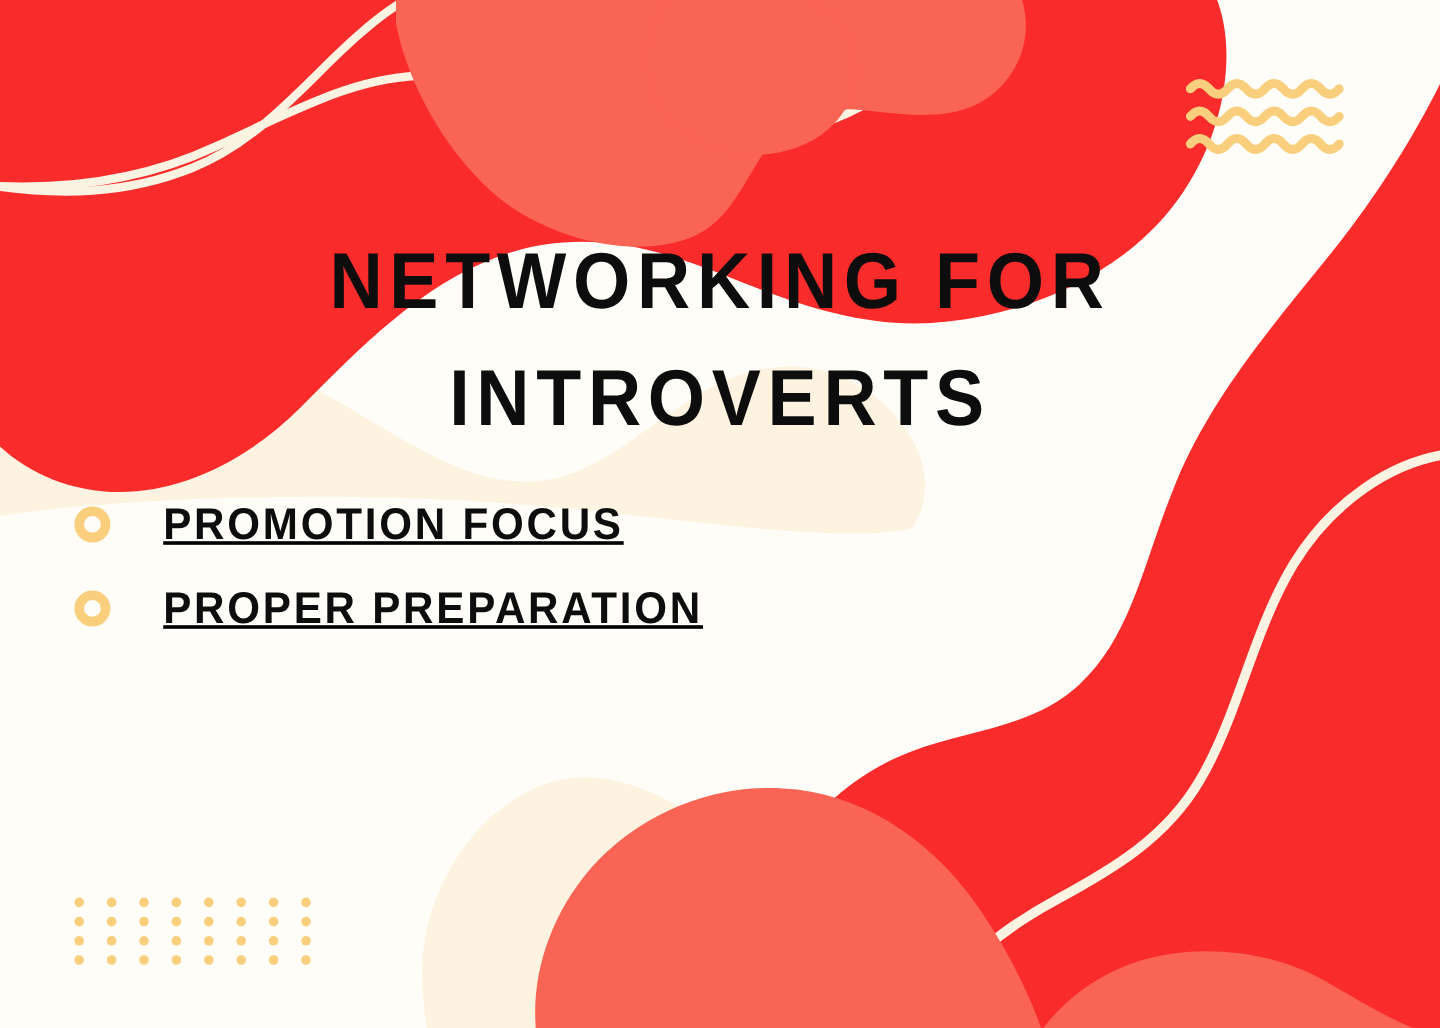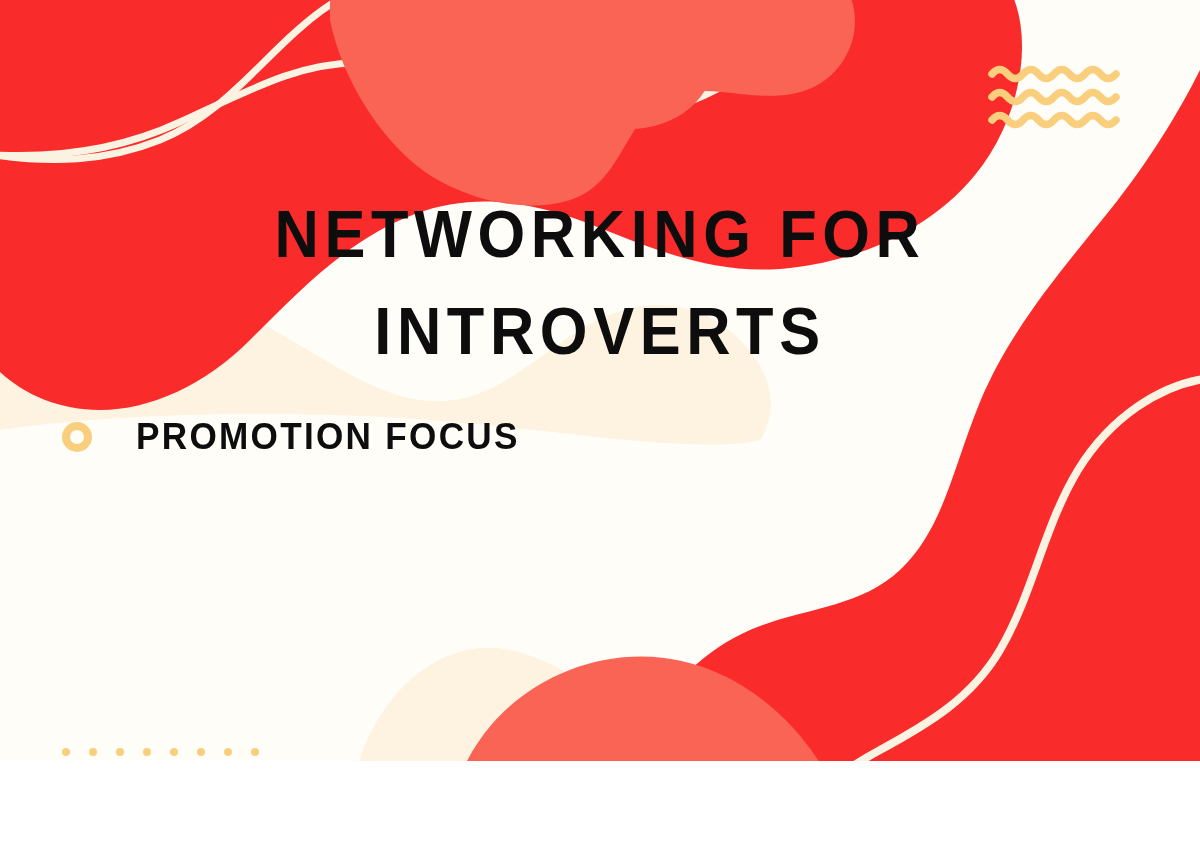--- a/index.html
+++ b/index.html
@@ -8,21 +8,21 @@
     padding: 0;
     background: #ffffff;
   }
   body {
     font-family: "Liberation Sans", sans-serif;
   }
 
   #poster {
     position: relative;
     width: 1200px;
-    height: 761px;
+    height: 857px;
     overflow: hidden;
     background: #FFFDF8;
   }
 
   
   #bg-art {
     position: absolute;
     inset: 0;
     width: 1200px;
     height: 857px;
@@ -83,20 +83,21 @@
     white-space: nowrap;
   }
 
   
   #bullet-list {
     position: absolute;
     left: 62px;
     top: 402px;
     width: 1060px;
     z-index: 5;
+    text-decoration: underline;
   }
   .bullet-row {
     display: flex;
     align-items: center;
     height: 70px;
   }
   .bullet-ring {
     flex: 0 0 auto;
     width: 30px;
     height: 30px;
@@ -257,17 +258,21 @@
   </div>
 
   <div id="bullet-list">
 
     <div class="bullet-row">
       <span class="bullet-ring"></span>
       <span class="bullet-label">PROMOTION FOCUS</span>
     </div>
 
 
+    <div class="bullet-row">
+      <span class="bullet-ring"></span>
+      <span class="bullet-label">PROPER PREPARATION</span>
+    </div>
 
 
   </div>
 
 </div>
 
 </body></html>

